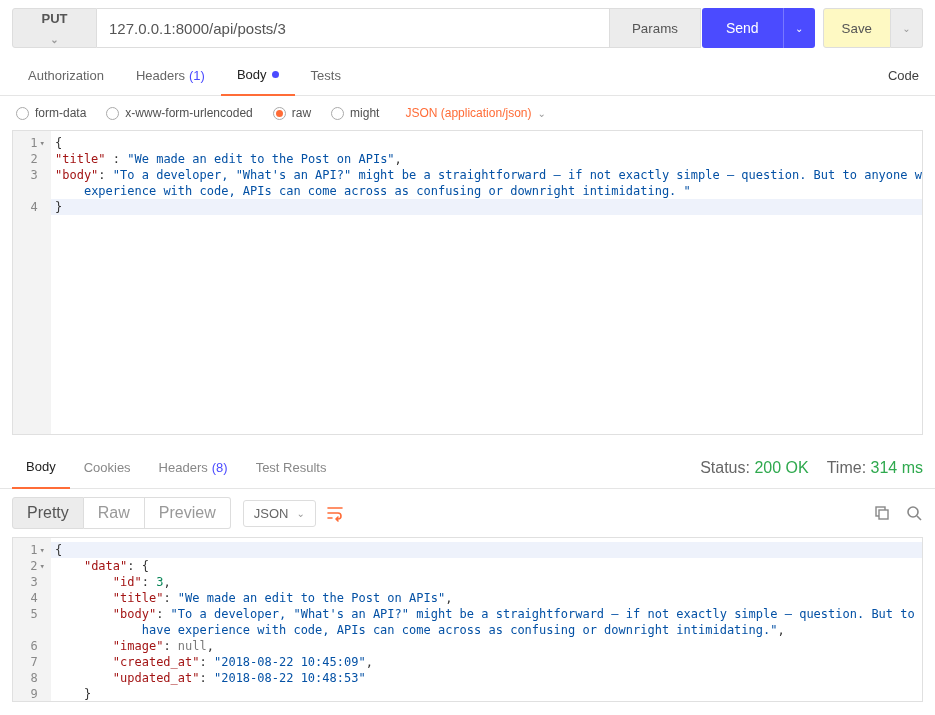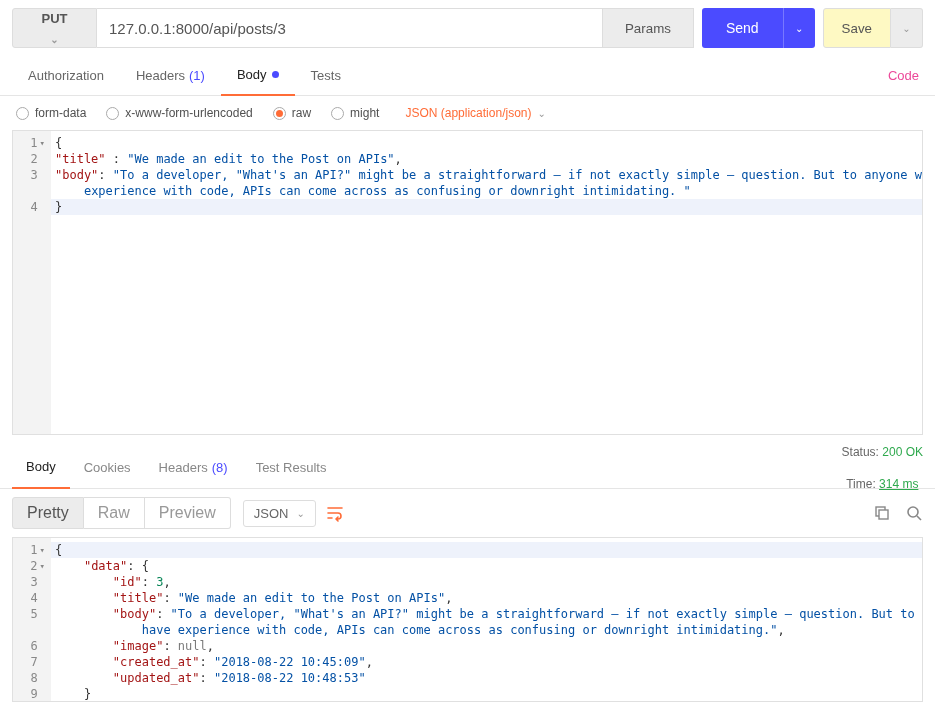--- a/index.html
+++ b/index.html
@@ -1,35 +1,35 @@
 <!DOCTYPE html>
 <html><head>
 <meta charset="utf-8">
 <style>
 * { box-sizing: border-box; margin: 0; padding: 0; }
 body { font-family: -apple-system, BlinkMacSystemFont, "Segoe UI", Arial, sans-serif; font-size: 13px; color: #333; background: #fff; width: 935px; height: 715px; overflow: hidden; }
 .top-bar { display: flex; align-items: stretch; padding: 8px 12px 8px 12px; gap: 0; }
 .method-dd { background: #ececec; border: 1px solid #ddd; border-radius: 3px 0 0 3px; display: flex; align-items: center; justify-content: center; padding: 0 18px; font-weight: 600; color: #555; gap: 8px; cursor: pointer; height: 40px; min-width: 85px; flex-direction: column; }
 .url-input { flex: 1; border: 1px solid #ddd; border-left: none; padding: 0 12px; font-size: 15px; color: #555; outline: none; height: 40px; }
 .params-btn { background: #ececec; border: 1px solid #ddd; border-left: none; color: #555; padding: 0 22px; height: 40px; cursor: pointer; }
-.send-group { display: flex; margin-left: 8px; border-radius: 17px; }
+.send-group { display: flex; margin-left: 1px; border-radius: 17px; }
 .send-btn { background: #4b4bff; color: #fff; border: none; padding: 0 24px; font-size: 14px; font-weight: 500; height: 40px; border-radius: 3px 0 0 3px; cursor: pointer; }
 .send-dd { background: #4b4bff; color: #fff; border: none; border-left: 1px solid rgba(255,255,255,0.25); width: 32px; height: 40px; border-radius: 0 3px 3px 0; display:flex; align-items:center; justify-content:center; cursor:pointer; }
 .save-group { display: flex; margin-left: 8px; }
 .save-btn { background: #fef9c3; border: 1px solid #ddd; color: #555; padding: 0 18px; height: 40px; border-radius: 3px 0 0 3px; cursor: pointer; }
 .save-dd { background: #ececec; border: 1px solid #ddd; border-left: none; width: 32px; height: 40px; border-radius: 0 3px 3px 0; display:flex; align-items:center; justify-content:center; color:#999; cursor:pointer; }
 .chev { font-size: 10px; color: #999; }
 .send-dd .chev { color: #fff; }
 
 .req-tabs { display: flex; align-items: center; padding: 0 12px; border-bottom: 1px solid #e5e5e5; height: 40px; }
 .req-tab { padding: 0 16px; height: 40px; display: flex; align-items: center; color: #666; cursor: pointer; font-size: 13px; }
 .req-tab.active { color: #222; border-bottom: 2px solid #ff6c37; }
 .count { color: #4b4bff; margin-left: 4px; }
 .dot { width: 7px; height: 7px; border-radius: 50%; background: #4b4bff; margin-left: 5px; display: inline-block; }
-.code-link { margin-left: auto; color: #ec4899; cursor: pointer; padding-right: 4px; }
+.code-link { margin-left: auto; color: #404040; cursor: pointer; padding-right: 4px; }
 
 .body-type-row { display: flex; align-items: center; gap: 20px; padding: 10px 16px; font-size: 12px; }
 .radio-item { display: flex; align-items: center; gap: 6px; color: #505050; cursor: pointer; }
 .radio-circle { width: 13px; height: 13px; border-radius: 50%; border: 1px solid #aaa; display: inline-flex; align-items: center; justify-content: center; }
 .radio-circle.checked::after { content: ""; width: 7px; height: 7px; border-radius: 50%; background: #ff6c37; }
 .content-type { color: #ff6c37; display: flex; align-items: center; gap: 6px; cursor: pointer; margin-left: 6px; }
 
 .editor { border: 1px solid #e0e0e0; margin: 0 12px; height: 305px; display: flex; font-family: Menlo, Consolas, monospace; font-size: 12px; overflow: hidden; }
 .gutter { background: #f3f3f3; text-align: right; padding: 4px 6px 4px 4px; color: #888; user-select: none; min-width: 38px; }
 .gutter .ln { height: 16px; line-height: 16px; display: flex; justify-content: flex-end; align-items: center; gap: 2px; }
@@ -39,24 +39,24 @@
 .code-line.hl { background: #eef2fb; }
 .s-key { color: #a31515; }
 .s-str { color: #0451a5; }
 .s-num { color: #098658; }
 .s-null { color: #7b7b7b; }
 .s-punc { color: #333; }
 
 .resp-tabs { display: flex; align-items: center; padding: 0 12px; border-bottom: 1px solid #e5e5e5; height: 42px; margin-top: 12px; }
 .resp-tab { padding: 0 14px; height: 42px; display: flex; align-items: center; color: #888; cursor: pointer; font-size: 13px; }
 .resp-tab.active { color: #222; border-bottom: 2px solid #ff6c37; }
-.status-area { margin-left: auto; display: flex; gap: 18px; font-size: 12px; align-items: center; flex-direction: column; }
+.status-area { margin-left: auto; display: flex; gap: 18px; font-size: 16px; align-items: center; }
 .status-label { color: #666; }
 .status-val { color: #2fa94e; }
-.time-val { color: #2fa94e; text-decoration: underline; }
+.time-val { color: #2fa94e; }
 
 .resp-ctrl { display: flex; align-items: center; padding: 8px 12px; gap: 0; }
 .view-mode { background: #ececec; border: 1px solid #ddd; padding: 6px 14px; font-size: 16px; color: #555; cursor: pointer; }
 .view-mode:first-child { border-radius: 3px 0 0 3px; }
 .view-mode:not(:first-child) { border-left: none; }
 .view-mode.last { border-radius: 0 3px 3px 0; }
 .view-mode.inactive { background: #fff; color: #999; }
 .format-dd { margin-left: 12px; background: #fff; border: 1px solid #ddd; padding: 5px 10px; display: flex; align-items: center; gap: 8px; color: #666; cursor: pointer; border-radius: 3px; }
 .wrap-btn { margin-left: 10px; color: #ff6c37; display: flex; align-items: center; cursor: pointer; }
 .resp-icons { margin-left: auto; display: flex; gap: 14px; color: #888; }

